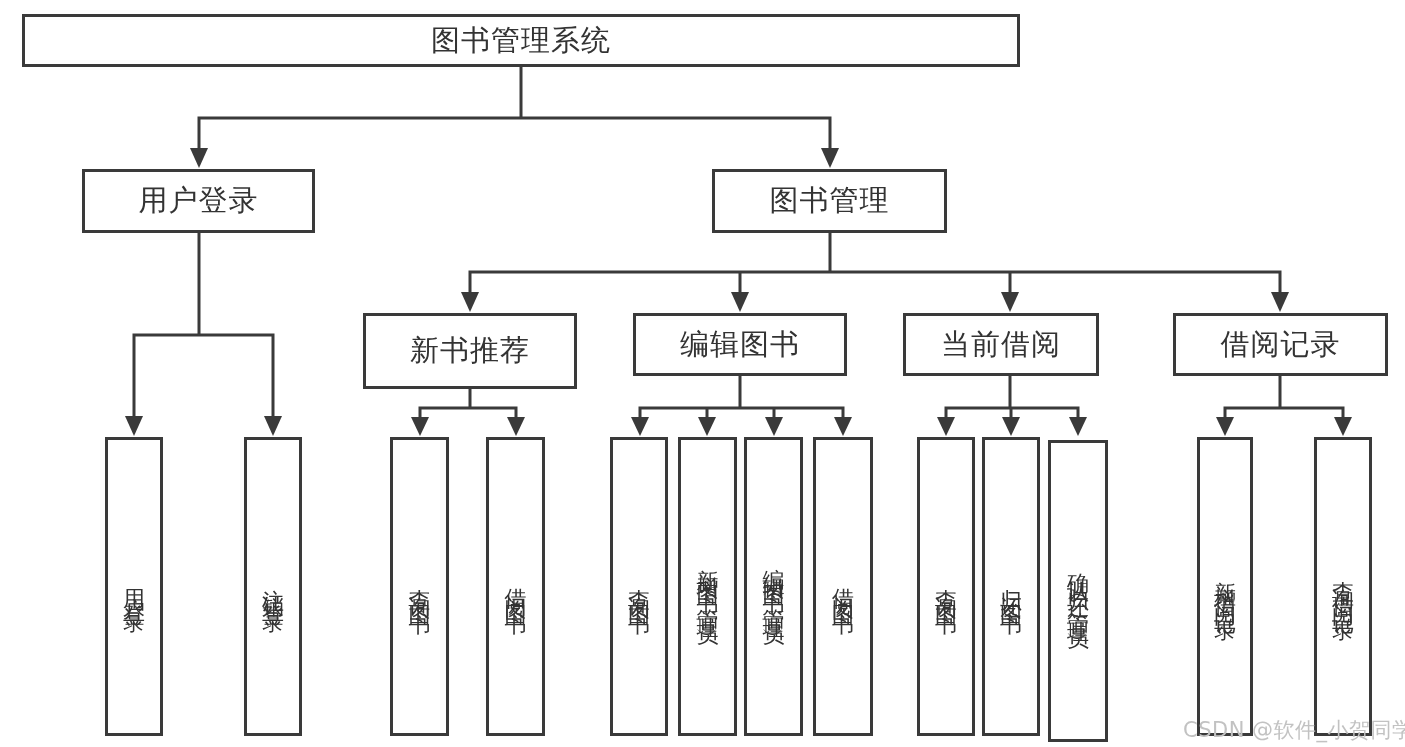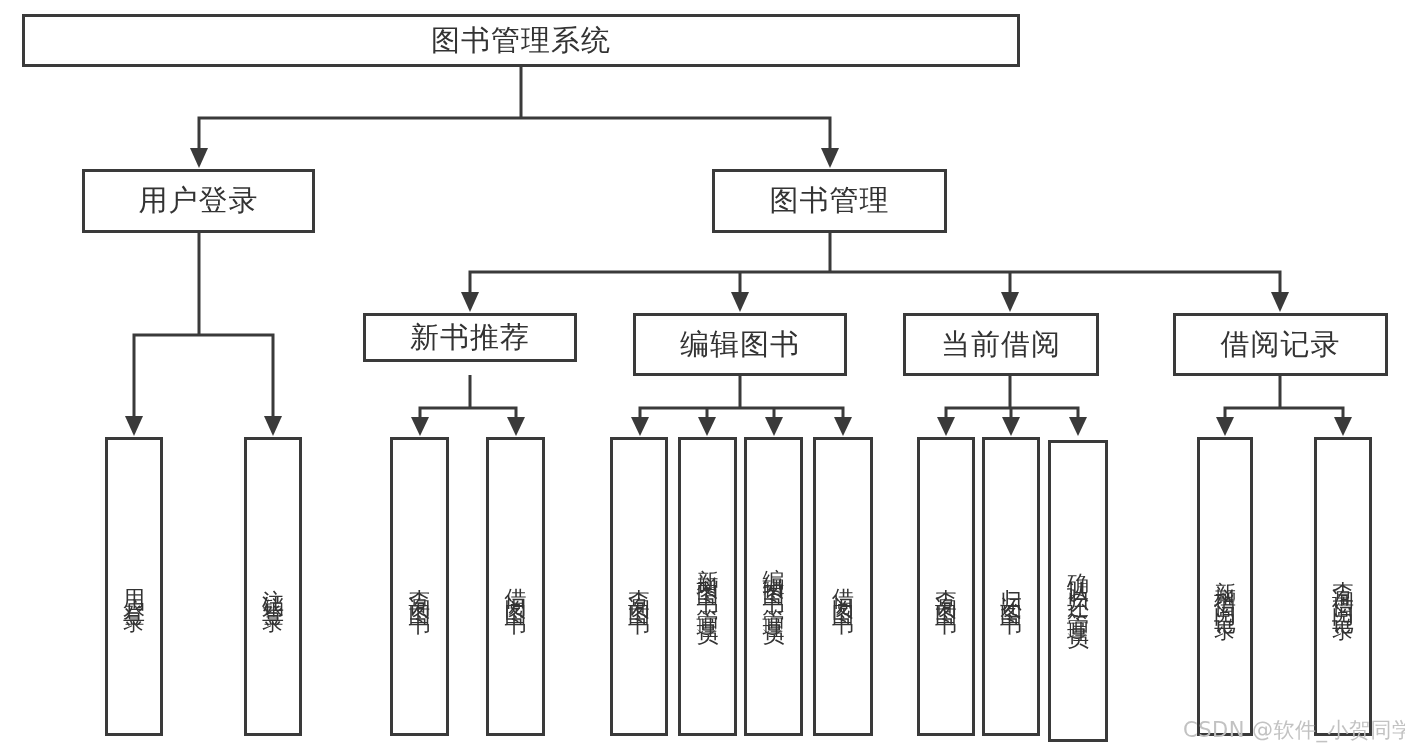--- a/index.html
+++ b/index.html
@@ -61,21 +61,21 @@
     <span class="lbl">图书管理系统</span>
   </div>
 
   <div class="node nh" style="left:82px;top:169px;width:233px;height:64px">
     <span class="lbl">用户登录</span>
   </div>
   <div class="node nh" style="left:712px;top:169px;width:235px;height:64px">
     <span class="lbl">图书管理</span>
   </div>
 
-  <div class="node nh" style="left:363px;top:313px;width:214px;height:49px">
+  <div class="node nh" style="left:363px;top:313px;width:214px;height:76px">
     <span class="lbl">新书推荐</span>
   </div>
   <div class="node nh" style="left:633px;top:313px;width:214px;height:63px">
     <span class="lbl">编辑图书</span>
   </div>
   <div class="node nh" style="left:903px;top:313px;width:196px;height:63px">
     <span class="lbl">当前借阅</span>
   </div>
   <div class="node nh" style="left:1173px;top:313px;width:215px;height:63px">
     <span class="lbl">借阅记录</span>

